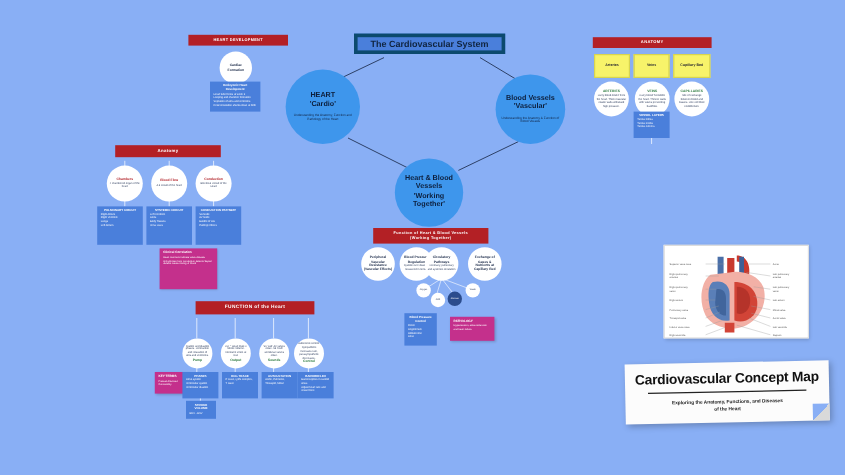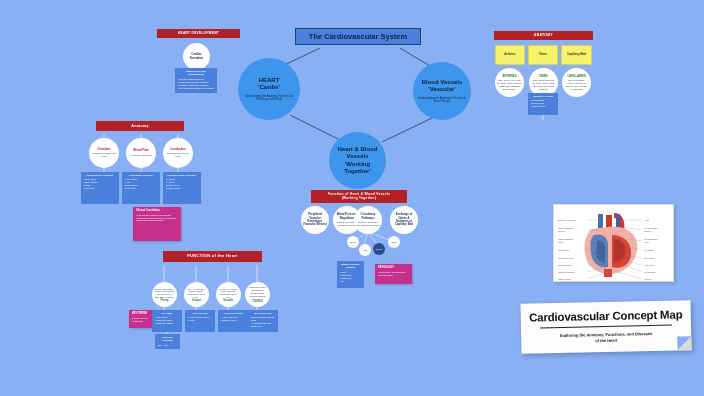--- a/index.html
+++ b/index.html
@@ -23,21 +23,21 @@
     font-weight:bold;
     letter-spacing:.3px;
     display:flex; align-items:center; justify-content:center;
     line-height:1.15;
     padding:1px 2px;
   }
 
   
   .titlebar {
     background:#4A7FDB;
-    border:1px solid #0c4a6e;
+    border:3px solid #0c4a6e;
     color:#10243f;
     font-weight:bold;
     display:flex; align-items:center; justify-content:center;
     font-size:7.5px;
   }
 
   
   .bigcircle {
     border-radius:50%;
     background:#3E96EC;

